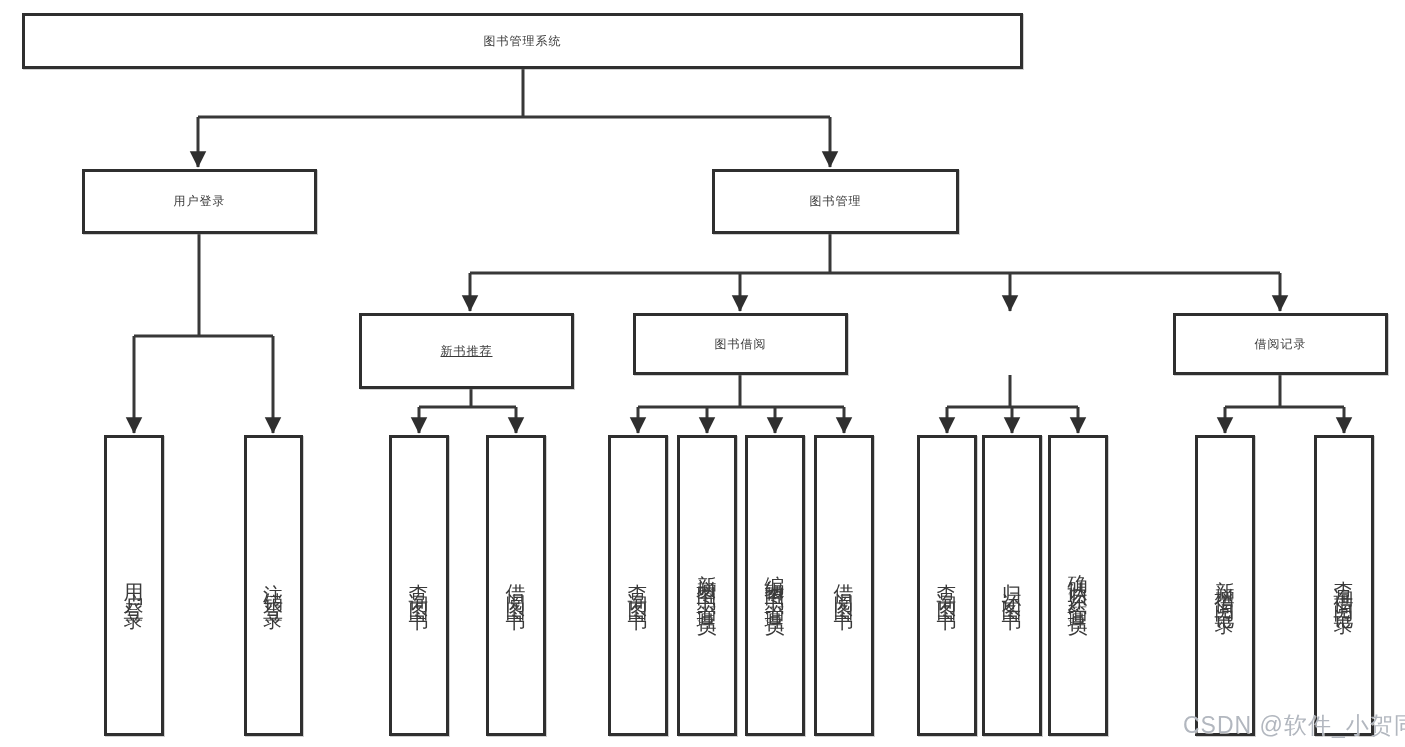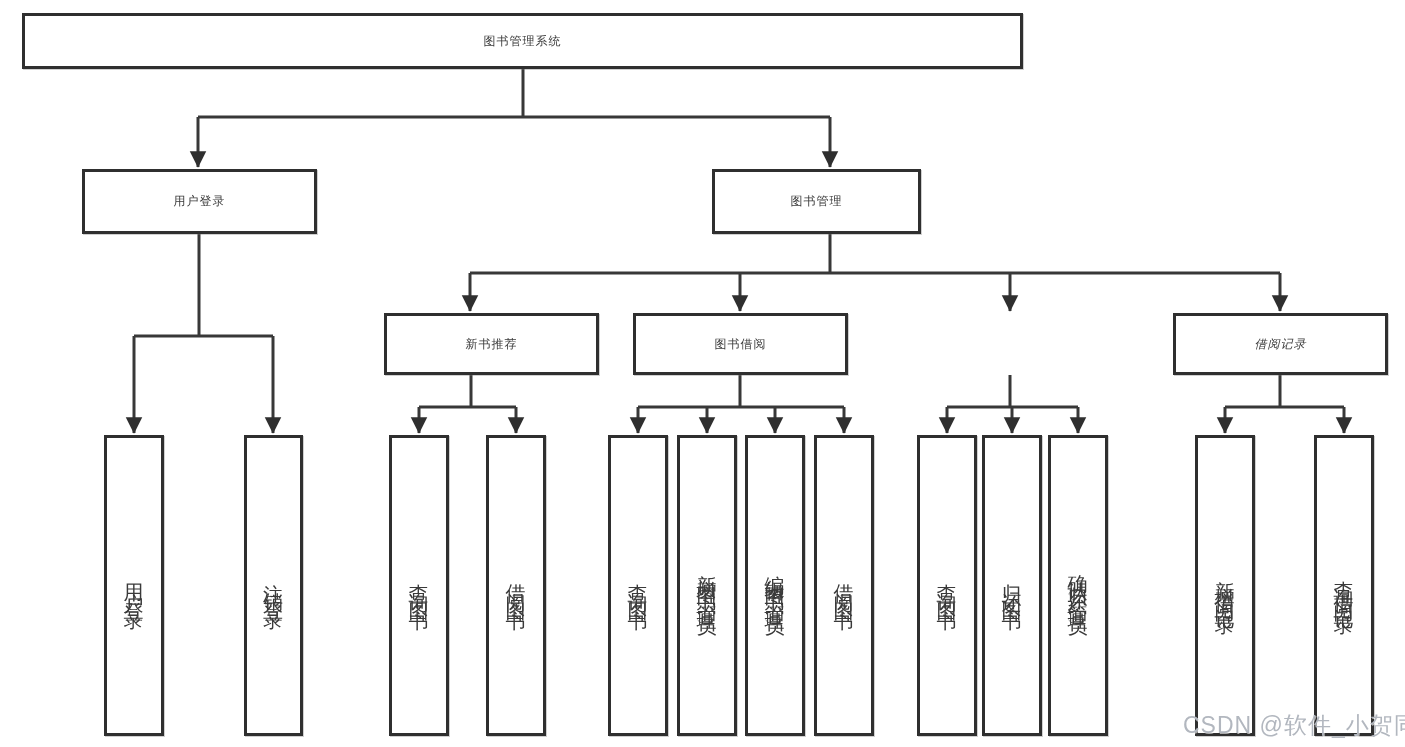--- a/index.html
+++ b/index.html
@@ -88,25 +88,25 @@
 
       <path d="M1280,375 V407 M1225,407 H1344"></path>
       <line x1="1225" y1="407" x2="1225" y2="433" marker-end="url(#ah)"></line>
       <line x1="1344" y1="407" x2="1344" y2="433" marker-end="url(#ah)"></line>
     </g>
   </svg>
 
   <div class="box hbox" style="left:22px; top:13px; width:1001px; height:56px;">图书管理系统</div>
 
   <div class="box hbox" style="left:82px; top:169px; width:235px; height:65px;">用户登录</div>
-  <div class="box hbox" style="left:712px; top:169px; width:209px; height:65px;">图书管理</div>
+  <div class="box hbox" style="left:712px; top:169px; width:247px; height:65px;">图书管理</div>
 
-  <div class="box hbox" style="left:384px; top:313px; width:215px; height:62px;">新书推荐</div>
+  <div class="box hbox" style="left:359px; top:313px; width:215px; height:76px;text-decoration:underline;">新书推荐</div>
   <div class="box hbox" style="left:633px; top:313px; width:215px; height:62px;">图书借阅</div>
-  <div class="box hbox" style="left:1173px; top:313px; width:215px; height:62px;font-style:italic;">借阅记录</div>
+  <div class="box hbox" style="left:1173px; top:313px; width:215px; height:62px;">借阅记录</div>
 
   <div class="box vbox" style="left:104px; top:435px; width:60px; height:301px;">用户登录</div>
   <div class="box vbox" style="left:244px; top:435px; width:59px; height:301px;">注销登录</div>
 
   <div class="box vbox" style="left:389px; top:435px; width:60px; height:301px;">查询图书</div>
   <div class="box vbox" style="left:486px; top:435px; width:60px; height:301px;">借阅图书</div>
 
   <div class="box vbox" style="left:608px; top:435px; width:60px; height:301px;">查询图书</div>
   <div class="box vbox" style="left:677px; top:435px; width:60px; height:301px; letter-spacing:6px;">新增图书（管理员）</div>
   <div class="box vbox" style="left:745px; top:435px; width:60px; height:301px; letter-spacing:6px;">编辑图书（管理员）</div>

